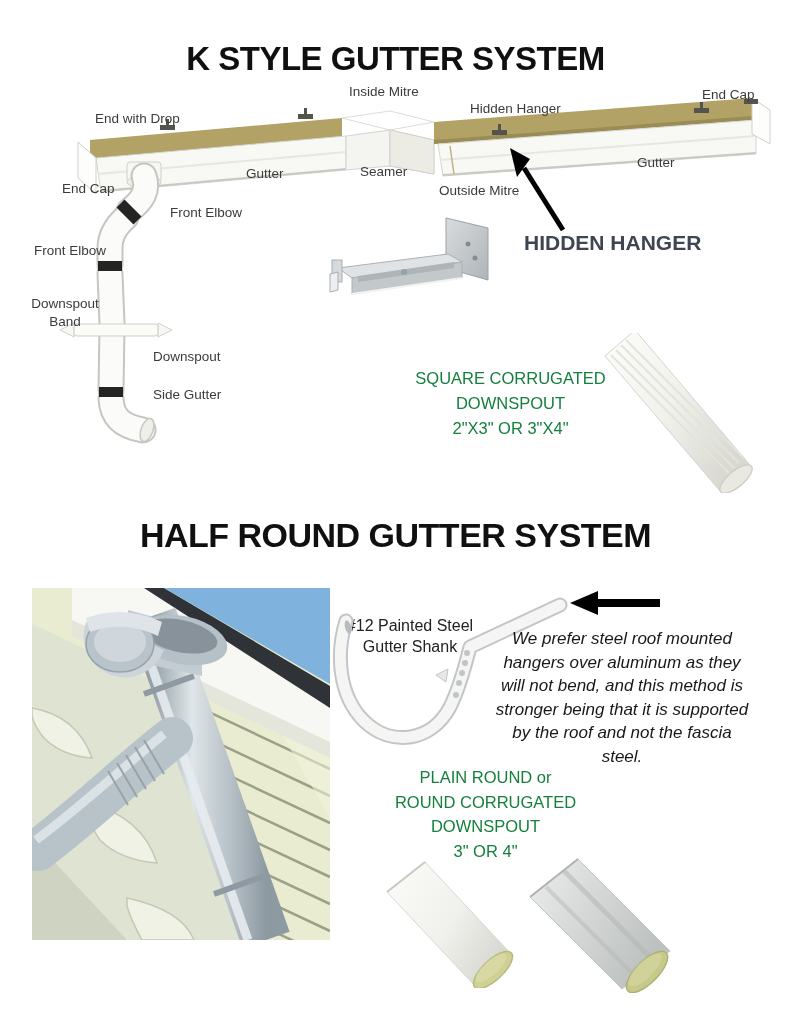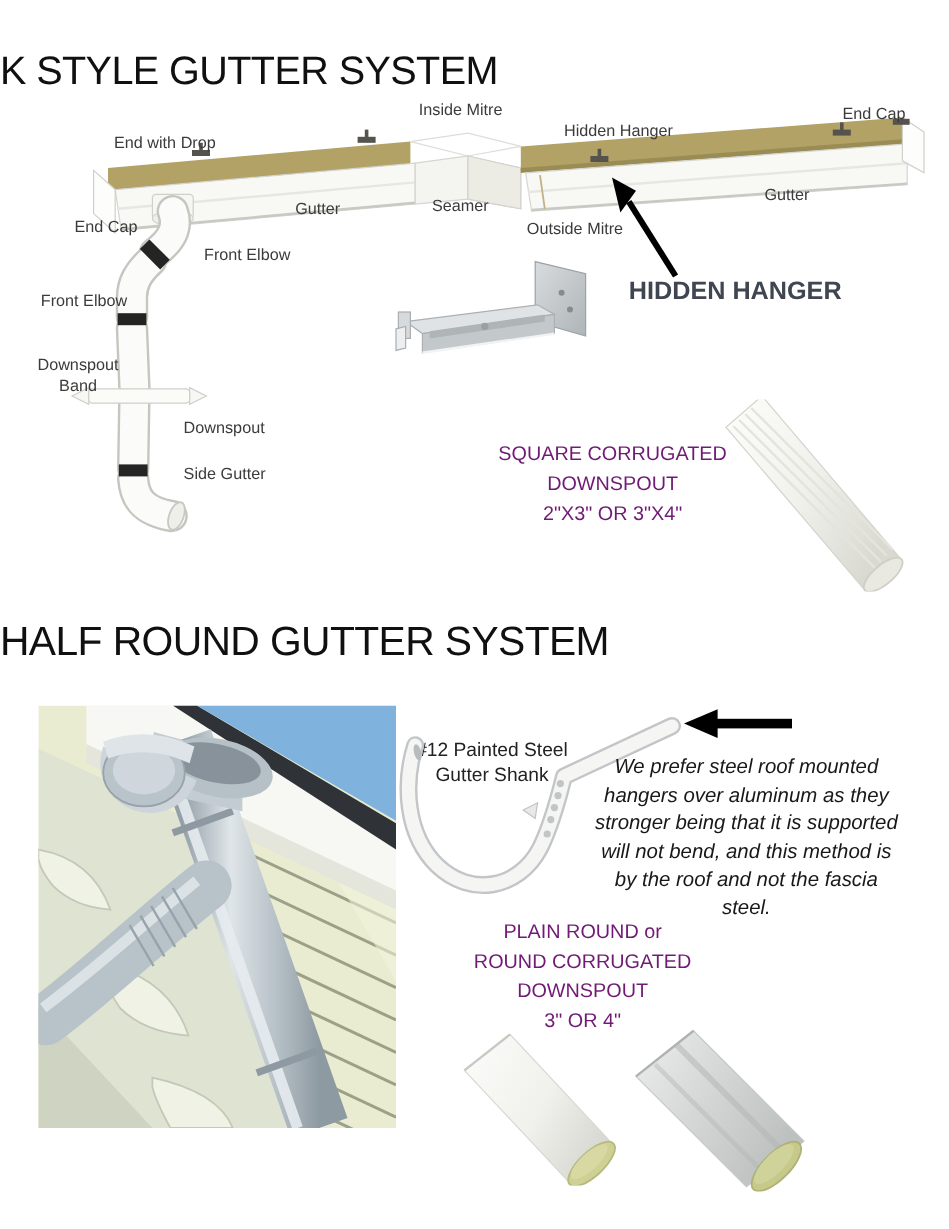--- a/index.html
+++ b/index.html
@@ -1,24 +1,24 @@
 <!DOCTYPE html>
 <html><head>
 <meta charset="utf-8">
 <style>
   html,body{margin:0;padding:0;background:#ffffff;}
   #canvas{position:relative;width:791px;height:1024px;background:#ffffff;overflow:hidden;
           font-family:"Liberation Sans",sans-serif;}
   .abs{position:absolute;}
-  .title{position:absolute;width:791px;font-weight:normal;color:#101010;
+  .title{position:absolute;width:791px;text-align:center;font-weight:bold;color:#101010;
          font-size:33px;letter-spacing:-0.5px;white-space:nowrap;}
   .dlabel{position:absolute;font-size:13.5px;color:#3b3b3b;white-space:nowrap;}
   .dlabel.center{text-align:center;white-space:normal;}
   .callout{position:absolute;font-size:21px;font-weight:bold;color:#3f4651;letter-spacing:0px;white-space:nowrap;}
-  .caption{position:absolute;text-align:center;color:#701a75;font-size:16.5px;line-height:25px;}
+  .caption{position:absolute;text-align:center;color:#15803d;font-size:16.5px;line-height:25px;}
   .shank-label{position:absolute;text-align:center;color:#222222;font-size:16px;line-height:21px;margin-top:31px;}
   .note{position:absolute;text-align:center;font-style:italic;color:#181818;
         font-size:17px;line-height:23.5px;}
   svg{display:block;}
 </style>
 </head>
 <body>
 
 <div id="canvas">
 
@@ -243,22 +243,22 @@
   </svg>
 
   <svg class="abs" style="left:568px;top:590px;" width="95" height="26" viewBox="0 0 95 26">
     <rect x="26" y="9" width="66" height="8" fill="#000000"></rect>
     <polygon points="2,13 30,1 30,25" fill="#000000"></polygon>
   </svg>
 
   <div class="note" style="left:462px;top:627px;width:320px;">
     <div>We prefer steel roof mounted</div>
     <div>hangers over aluminum as they</div>
+    <div>will not bend, and this method is</div>
     <div>stronger being that it is supported</div>
-    <div>will not bend, and this method is</div>
     <div>by the roof and not the fascia</div>
     <div>steel.</div>
   </div>
 
   <div class="caption" style="left:378px;top:765px;width:215px;line-height:24.5px;">
     <div>PLAIN ROUND or</div>
     <div>ROUND CORRUGATED</div>
     <div>DOWNSPOUT</div>
     <div>3" OR 4"</div>
   </div>

